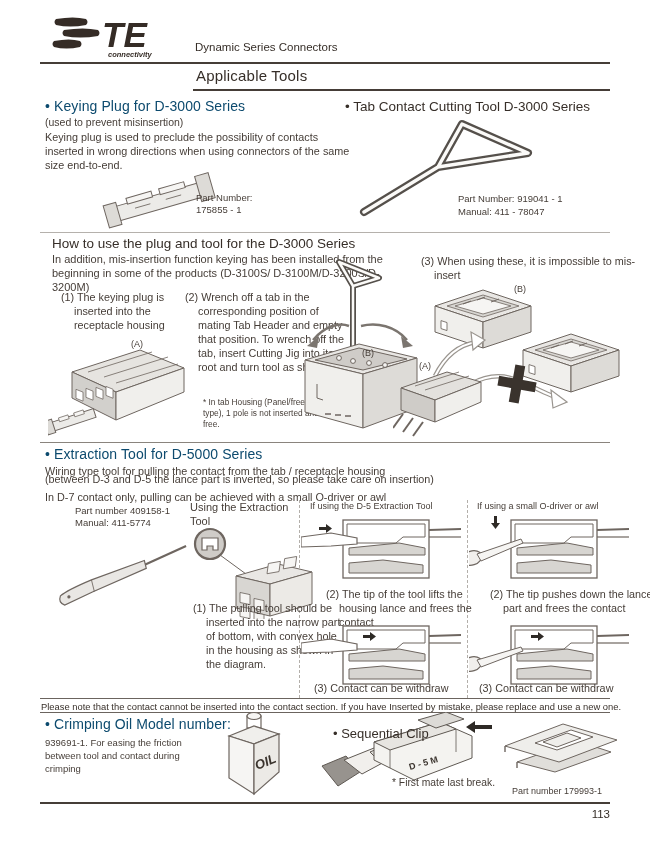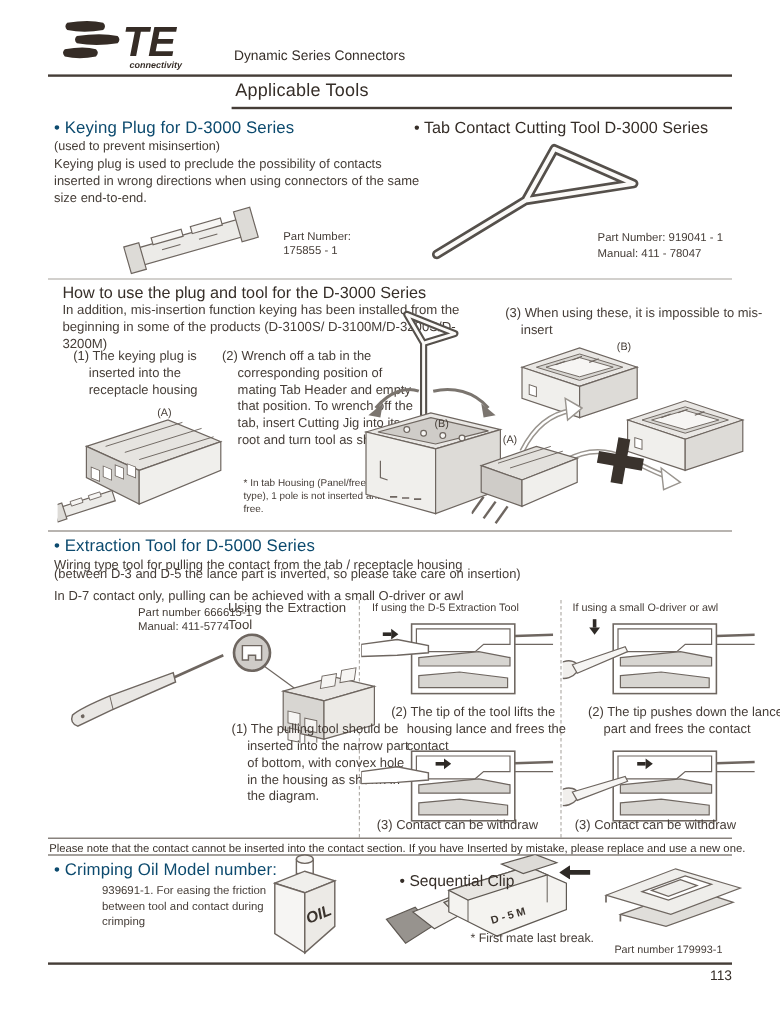--- a/index.html
+++ b/index.html
@@ -4,21 +4,21 @@
 <style>
   html,body{margin:0;padding:0;}
   body{width:650px;height:843px;background:#ffffff;font-family:"Liberation Sans",sans-serif;color:#453d37;position:relative;overflow:hidden;}
   .abs{position:absolute;}
   .rule{position:absolute;background:#453d37;}
   .rule-light{position:absolute;background:#b5b1ac;}
   .rule-mid{position:absolute;background:#8a847d;}
   .h-sec{font-size:14px;color:#0c4a6e;letter-spacing:.1px;white-space:nowrap;}
   .h-sub{font-size:13.5px;color:#362e28;white-space:nowrap;}
   .body-txt{font-size:10.8px;line-height:1.3;color:#453d37;}
-  .small-txt{font-size:9.5px;line-height:1.35;color:#453d37;margin-left:40px;}
+  .small-txt{font-size:9.5px;line-height:1.35;color:#453d37;}
   .tiny-txt{font-size:8.3px;line-height:1.3;color:#453d37;margin-left:36px;}
   .col-head{font-size:9px;color:#453d37;white-space:nowrap;}
   .hang{text-indent:-13px;padding-left:13px;}
   .lbl{font-size:9px;color:#453d37;}
   .dash-sep{position:absolute;border-left:1px dashed #b3afaa;width:0;}
   svg{display:block;}
   .nowrap{white-space:nowrap;}
 </style>
 </head>
 <body>
@@ -176,21 +176,21 @@
 
 <div>
   <div class="abs h-sec" style="left:45px;top:446px">• Extraction Tool for D-5000 Series</div>
   <div class="abs body-txt nowrap" style="left:45px;top:464px">Wiring type tool for pulling the contact from the tab / receptacle housing</div>
   <div class="abs body-txt nowrap" style="left:45px;top:472px">(between D-3 and D-5 the lance part is inverted, so please take care on insertion)</div>
   <div class="abs body-txt nowrap" style="left:45px;top:490px">In D-7 contact only, pulling can be achieved with a small O-driver or awl</div>
 
   <div class="dash-sep" style="left:299px;top:500px;height:198px"></div>
   <div class="dash-sep" style="left:467px;top:500px;height:198px"></div>
 
-  <div class="abs small-txt" style="left:75px;top:505px">Part number 666615-1</div>
+  <div class="abs small-txt" style="left:75px;top:505px">Part number 409158-1</div>
   <div class="abs small-txt" style="left:75px;top:517px">Manual: 411-5774</div>
   <svg class="abs" style="left:48px;top:528px" width="150" height="85" viewBox="0 0 150 85">
     <g transform="rotate(-14 75 42)" stroke="#6e6660" stroke-width="1.2">
       <path d="M8 52 Q4 58 10 62 L40 56 L98 46 L98 38 L42 44 Q16 48 8 52 Z" fill="#e9e7e4"></path>
       <line x1="98" y1="42" x2="142" y2="34" stroke-width="2.2"></line>
       <circle cx="16" cy="55" r="1.6" fill="#6e6660" stroke="none"></circle>
       <line x1="42" y1="44" x2="42" y2="56" stroke-width="0.8"></line>
     </g>
   </svg>
   <div class="abs" style="left:190px;top:501px;width:112px;font-size:11px;line-height:1.25;color:#453d37">Using the Extraction Tool</div>

